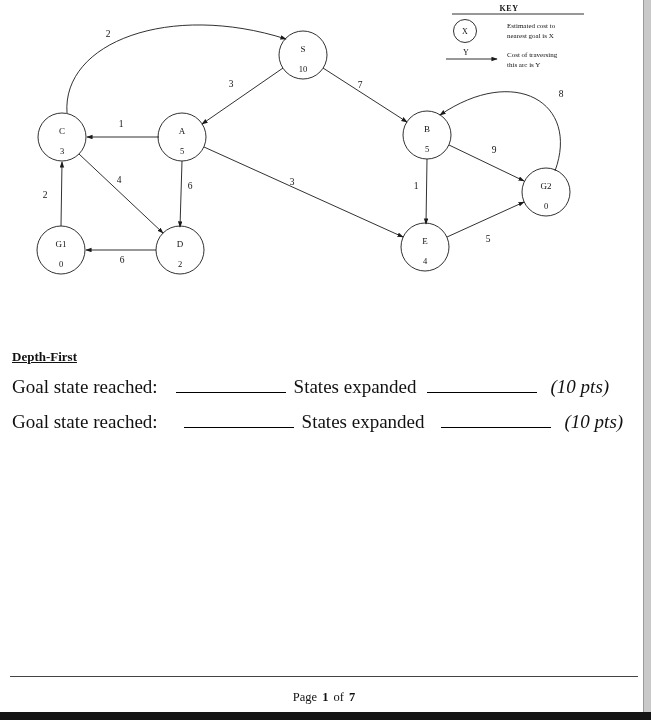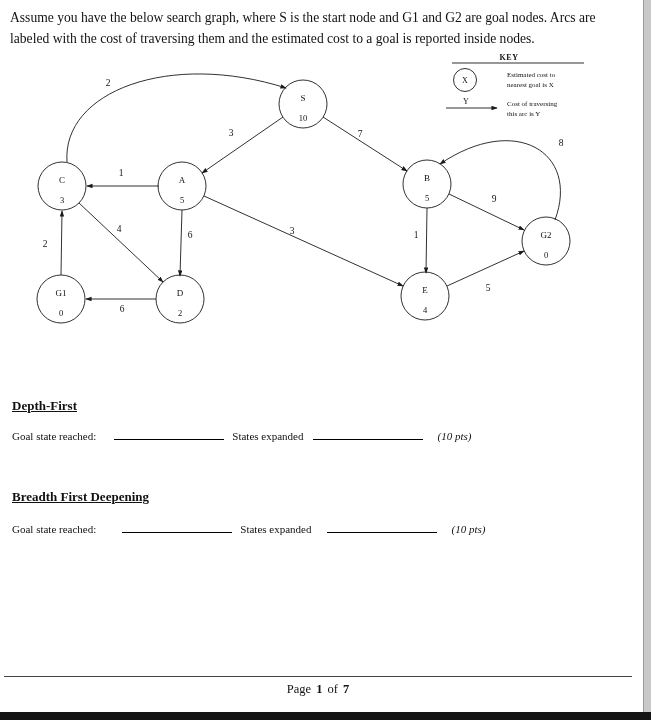--- a/index.html
+++ b/index.html
@@ -7,51 +7,50 @@
     width:651px;height:720px;background:#ffffff;position:relative;overflow:hidden;
     font-family:"Liberation Serif","DejaVu Serif",serif;color:#111;
   }
   .page{position:absolute;top:0;left:0;width:644px;height:712px;}
   .intro{margin:7px 10px 0 10px;width:628px;font-size:13.6px;line-height:21px;}
   #graph-svg{display:block;margin:0;}
   .prompt{margin:17px 10px 0 10px;width:628px;font-size:13.6px;line-height:21px;}
   .sec-title{margin:49px 12px 0 12px;font-size:13px;font-weight:bold;}
   .sec-title span{text-decoration:underline;}
   .sec2 .sec-title{margin-top:47px;}
-  .answer-line{margin:11px 12px 0 12px;font-size:11px;white-space:nowrap;}
+  .answer-line{margin:11px 12px 0 12px;font-size:19px;white-space:nowrap;}
   .sec2 .answer-line{margin-top:13px;}
   .blank{display:inline-block;width:110px;height:14px;border-bottom:1px solid #000;vertical-align:baseline;}
   .b1{margin:0 8px 0 18px;}
   .b2{margin:0 10px 0 10px;}
   .sec2 .b1{margin-left:26px;}
   .sec2 .b2{margin-left:16px;}
   .pts{font-style:italic;margin-left:4px;}
   .footer{
-    position:absolute;top:676px;left:4px;width:628px;border-top:1px solid #444;
-    text-align:center;padding-top:5px;font-size:12.5px;
+    position:absolute;top:676px;left:10px;width:628px;border-top:1px solid #444;
+    text-align:center;padding-top:13px;font-size:12.5px;
   }
   .footer span,.footer b{margin:0 1px;}
   .right-strip{position:absolute;top:0;right:0;width:7px;height:713px;background:#c9c9c9;border-left:1px solid #9a9a9a;}
   .bottom-bar{position:absolute;left:0;bottom:0;width:651px;height:8px;background:#141414;}
   
   .edge{fill:none;stroke:#1a1a1a;stroke-width:0.9;}
   .node{fill:#ffffff;stroke:#1a1a1a;stroke-width:0.9;}
   .nlabel{font:9px "Liberation Serif",serif;text-anchor:middle;fill:#111;}
   .ncost{font:8.5px "Liberation Serif",serif;text-anchor:middle;fill:#111;}
   .elabel{font:9.5px "Liberation Serif",serif;text-anchor:middle;fill:#111;}
   .ktitle{font:bold 8px "Liberation Serif",serif;text-anchor:middle;letter-spacing:.5px;fill:#111;}
   .ktext{font:7px "Liberation Serif",serif;fill:#111;}
   .ksym{font:8px "Liberation Serif",serif;text-anchor:middle;fill:#111;}
 </style>
 </head>
 <body>
 
 <div class="page">
 
-  <p class="intro">Assume you have the below search graph, where S is the start node and G1 and G2 are goal nodes. Arcs are labeled with the cost of traversing them and the estimated cost to a goal is reported inside nodes.</p>
 
   <svg id="graph-svg" viewBox="0 0 644 300" width="644" height="300">
       <defs>
         <marker id="arw" markerWidth="8" markerHeight="6" refX="6.2" refY="2.5" orient="auto">
           <path d="M0,0 L7,2.5 L0,5 Z" fill="#1a1a1a"></path>
         </marker>
       </defs>
       <g>
         <circle cx="303" cy="55" r="24" class="node"></circle>
         <text x="303" y="52" class="nlabel">S</text>
@@ -136,23 +135,20 @@
   <div class="sec sec1">
     <div class="sec-title">
       <span>Depth-First</span>
     </div>
     <p class="answer-line">
       <span class="lbl">Goal state reached:</span><span class="blank b1"></span><span class="lbl">States expanded</span><span class="blank b2"></span><span class="pts">(10 pts)</span>
     </p>
   </div>
 
   <div class="sec sec2">
-    <div class="sec-title">
-      <span>Breadth First Deepening</span>
-    </div>
     <p class="answer-line">
       <span class="lbl">Goal state reached:</span><span class="blank b1"></span><span class="lbl">States expanded</span><span class="blank b2"></span><span class="pts">(10 pts)</span>
     </p>
   </div>
 
   <div class="footer">
     <span>Page</span>
     <b>1</b>
     <span>of</span>
     <b>7</b>

